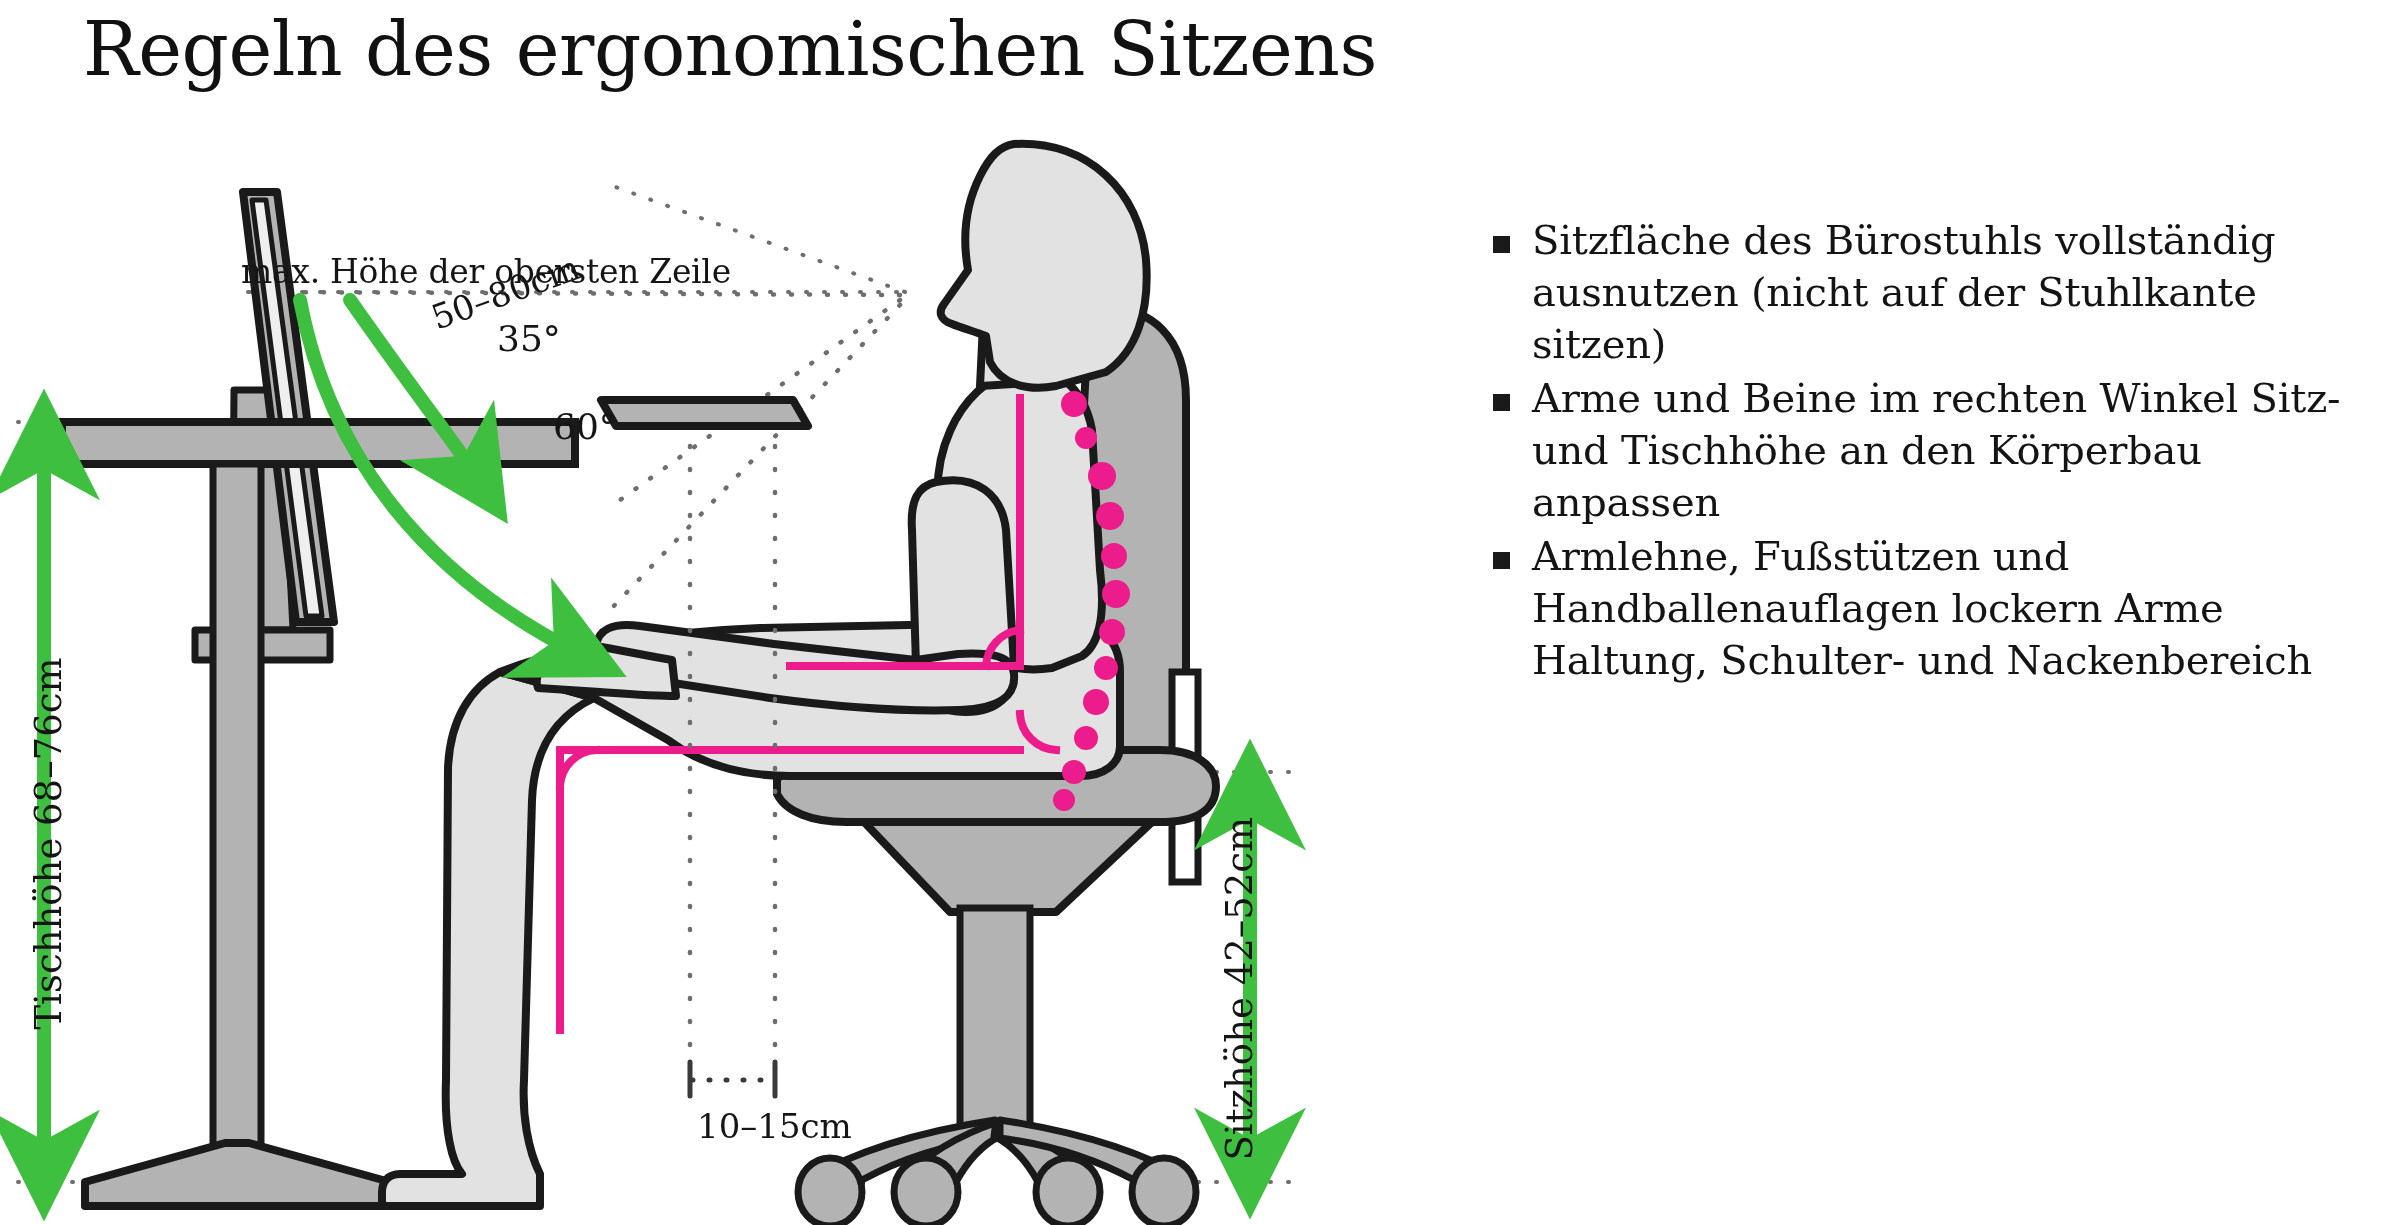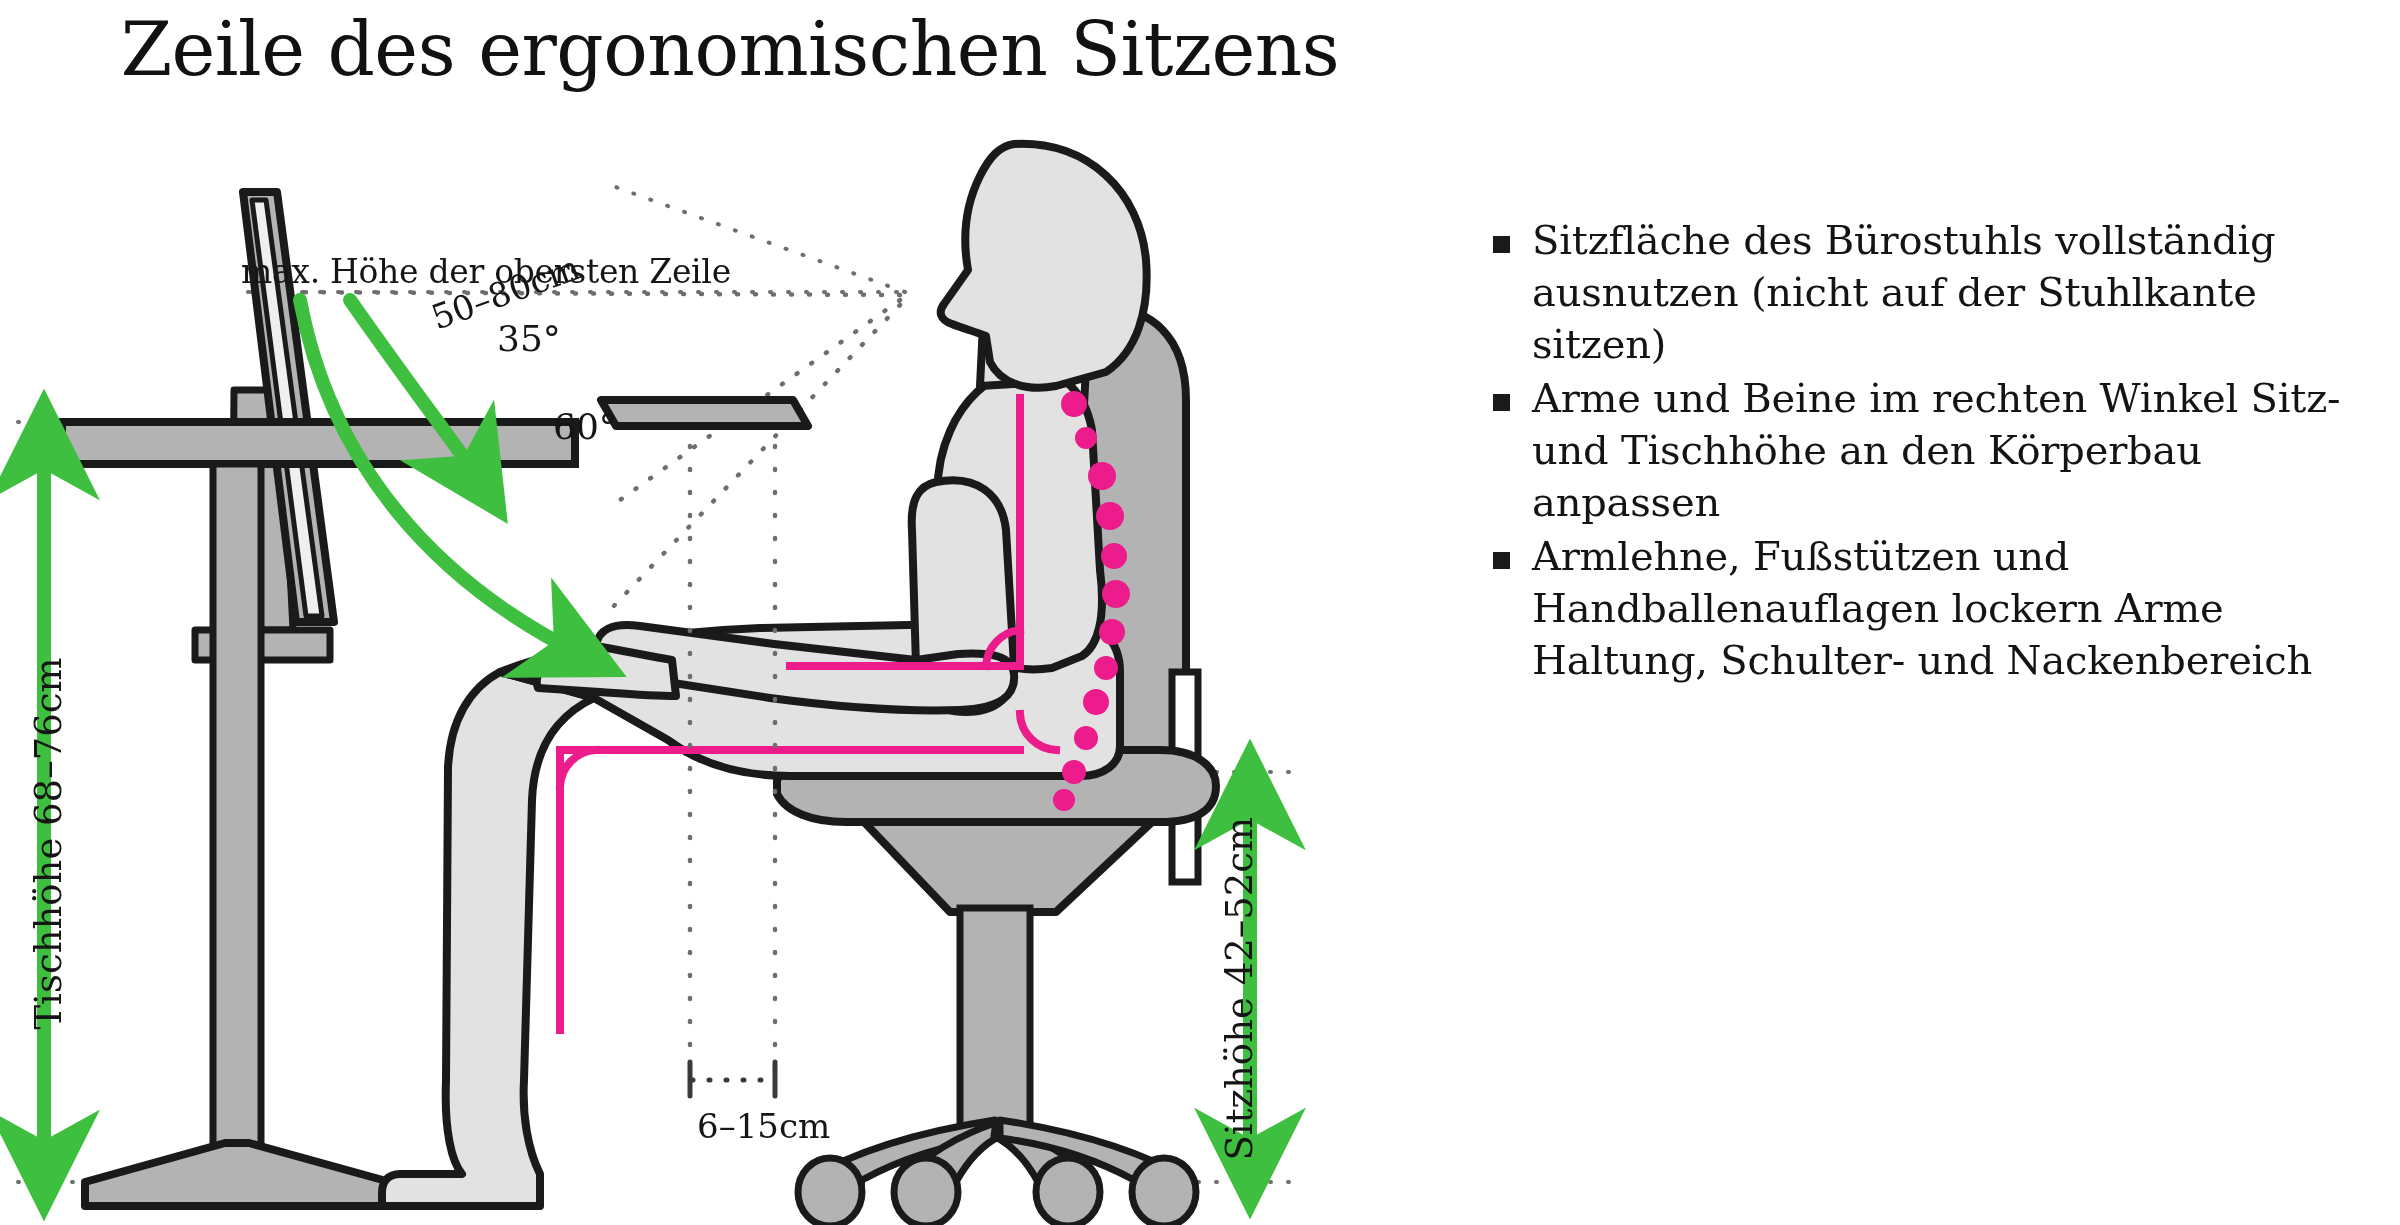--- a/index.html
+++ b/index.html
@@ -128,21 +128,21 @@
     font-size: 37px;
     transform: rotate(-90deg);
     transform-origin: center center;
   }
 </style>
 </head>
 <body>
 
 <div id="page">
 
-  <div id="title" class="dtitle">Zeile des ergonomischen Sitzens</div>
+  <div id="title" class="dtitle">Regeln des ergonomischen Sitzens</div>
 
   <div id="diagram">
 
     <svg width="1460" height="1125" viewBox="0 0 1460 1125" xmlns="http://www.w3.org/2000/svg">
 
       <defs>
         <marker id="grnArrow" markerWidth="8" markerHeight="8" refX="4.6" refY="4" orient="auto">
           <path d="M0,0 L8,4 L0,8 L2.2,4 Z" fill="#3fbf3f"></path>
         </marker>
       </defs>
@@ -331,21 +331,21 @@
     </svg>
 
     <div class="dlabel" id="label-topline">max. Höhe der obersten Zeile</div>
 
     <div class="dlabel" id="label-35">35°</div>
 
     <div class="dlabel" id="label-60">60°</div>
 
     <div class="dlabel" id="label-distance">50–80cm</div>
 
-    <div class="dlabel" id="label-10-15">6–15cm</div>
+    <div class="dlabel" id="label-10-15">10–15cm</div>
 
     <div class="dlabel" id="label-tischhoehe">Tischhöhe 68–76cm</div>
 
     <div class="dlabel" id="label-sitzhoehe">Sitzhöhe 42–52cm</div>
   </div>
 
   <div id="rules">
     <div class="rule">
       <span class="rule-marker"></span>
       <span class="rule-text">Sitzfläche des Bürostuhls vollständig ausnutzen (nicht auf der Stuhlkante sitzen)</span>

